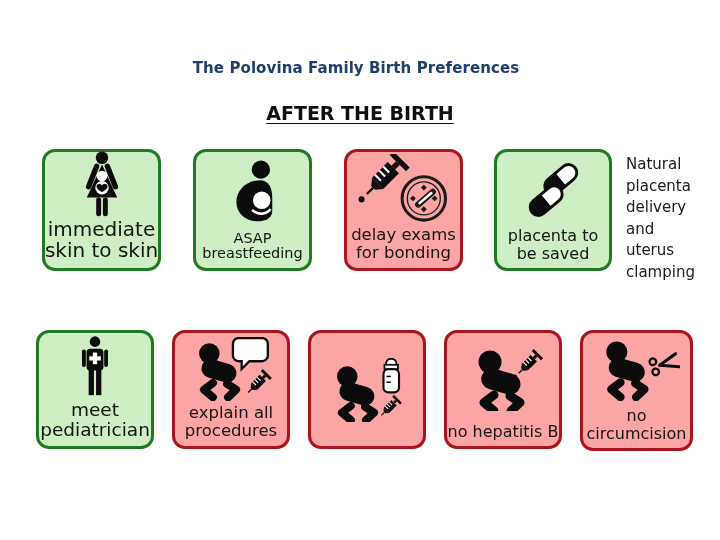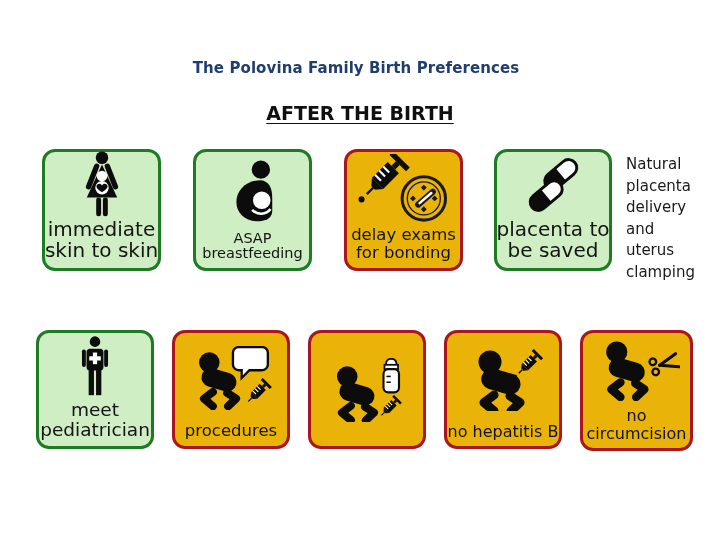--- a/index.html
+++ b/index.html
@@ -14,21 +14,21 @@
   .subtitle{
     position:absolute;top:66px;left:0;width:704px;text-align:center;
     font-size:19px;font-weight:bold;color:#101010;
     text-decoration:underline;text-underline-offset:3px;padding-left:8px;
   }
   .card{
     position:absolute;border-radius:13px;box-sizing:border-box;
     display:flex;flex-direction:column;align-items:center;justify-content:flex-end;
   }
   .card.green{background:#cfeec4;border:3px solid #1f7a24;}
-  .card.red{background:#eab308;border:3px solid #aa1620;}
+  .card.red{background:#fca5a5;border:3px solid #aa1620;}
   .icon-wrap{flex:1;display:flex;align-items:center;justify-content:center;width:100%;min-height:0;}
   .label{text-align:center;line-height:1.08;padding-bottom:6px;white-space:nowrap;color:#141414;}
   .side-note{
     position:absolute;left:626px;top:118px;width:78px;
     font-size:15px;line-height:21.5px;color:#1a1a1a;
   }
   .footer-date{
     position:absolute;top:509px;right:23px;
     font-size:10px;font-weight:bold;color:#3c3c3c;
   }
@@ -130,21 +130,21 @@
         <g transform="translate(40,21) rotate(-40)">
           <rect x="-19" y="-8.5" width="38" height="17" rx="8.5" fill="#ffffff" stroke="#0c0c0c" stroke-width="3"></rect>
           <path d="M0,-8.5 L-10.5,-8.5 A8.5,8.5 0 0 0 -10.5,8.5 L0,8.5 Z"></path>
         </g>
         <g transform="translate(25,43) rotate(-40)">
           <rect x="-19" y="-8.5" width="38" height="17" rx="8.5" fill="#ffffff" stroke="#0c0c0c" stroke-width="3"></rect>
           <path d="M0,-8.5 L-10.5,-8.5 A8.5,8.5 0 0 0 -10.5,8.5 L0,8.5 Z"></path>
         </g>
       </svg>
     </div>
-    <div class="label" style="font-size:20px">
+    <div class="label" style="font-size:16px">
       <div>placenta to</div>
       <div>be saved</div>
     </div>
   </div>
 
   <div class="side-note">Natural placenta delivery and uterus clamping</div>
 
   <div class="card green" style="left:36px;top:294px;width:118px;height:119px">
     <div class="icon-wrap">
       <svg width="38" height="62" viewBox="0 0 52 88" class="ink">
@@ -166,20 +166,21 @@
 
   <div class="card red" style="left:172px;top:294px;width:118px;height:119px">
     <div class="icon-wrap">
       <svg width="88" height="64" viewBox="0 0 88 66" class="ink">
         <use href="#baby" transform="translate(6,6) scale(0.92)"></use>
         <path d="M52,1 h24 a6,6 0 0 1 6,6 v12 a6,6 0 0 1 -6,6 h-13 l-8,8 v-8 h-3 a6,6 0 0 1 -6,-6 v-12 a6,6 0 0 1 6,-6 z" fill="#ffffff" stroke="#0c0c0c" stroke-width="2.4"></path>
         <use href="#syringe" transform="translate(70,49) rotate(45) scale(0.6)"></use>
       </svg>
     </div>
     <div class="label" style="font-size:16.5px">
+      <div>explain all</div>
       <div>procedures</div>
     </div>
   </div>
 
   <div class="card red" style="left:308px;top:294px;width:118px;height:119px">
     <div class="icon-wrap">
       <svg width="88" height="64" viewBox="0 0 88 66" class="ink">
         <use href="#baby" transform="translate(8,8) scale(0.92)"></use>
         <g transform="translate(58,0)">
           <path d="M5.5,7 Q5.5,0.8 11,0.8 Q16.5,0.8 16.5,7 Z" fill="#ffffff" stroke="#0c0c0c" stroke-width="1.8"></path>

